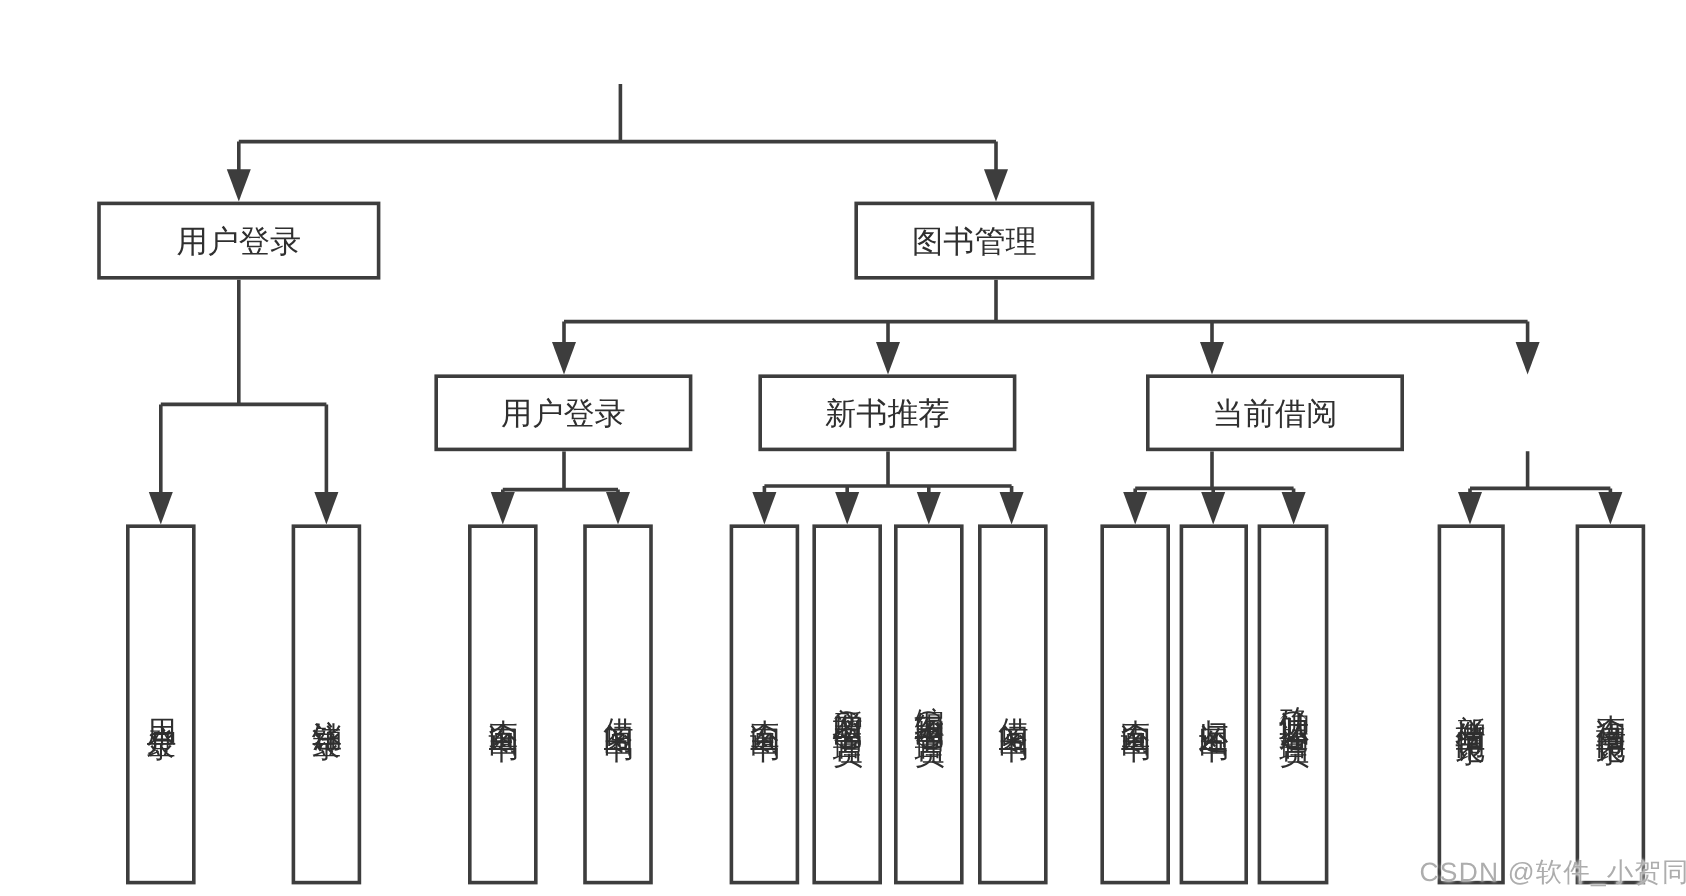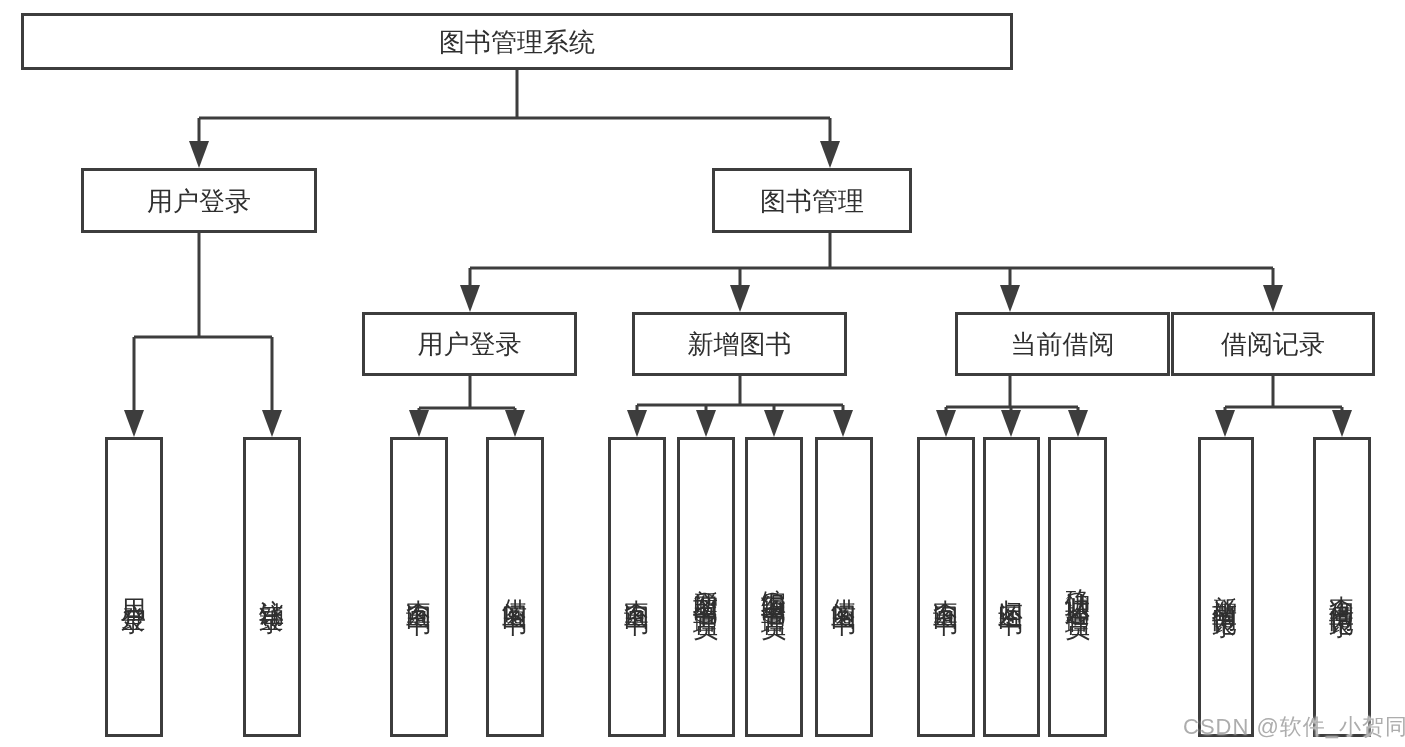--- a/index.html
+++ b/index.html
@@ -72,29 +72,27 @@
       <polygon points="1001,410 1021,410 1011,437"></polygon>
       <polygon points="1068,410 1088,410 1078,437"></polygon>
     </g>
     <g>
       <path d="M1273 376 V407 M1225 407 H1342 M1225 407 V413 M1342 407 V413"></path>
       <polygon points="1215,410 1235,410 1225,437"></polygon>
       <polygon points="1332,410 1352,410 1342,437"></polygon>
     </g>
   </svg>
 
-  <div class="node" style="left:21px;top:13px;width:992px;height:57px">图书管理系统</div>
 
   <div class="node" style="left:81px;top:168px;width:236px;height:65px">用户登录</div>
   <div class="node" style="left:712px;top:168px;width:200px;height:65px">图书管理</div>
 
   <div class="node" style="left:362px;top:312px;width:215px;height:64px">用户登录</div>
-  <div class="node" style="left:632px;top:312px;width:215px;height:64px">新增图书</div>
+  <div class="node" style="left:632px;top:312px;width:215px;height:64px">新书推荐</div>
   <div class="node" style="left:955px;top:312px;width:215px;height:64px">当前借阅</div>
-  <div class="node" style="left:1171px;top:312px;width:204px;height:64px">借阅记录</div>
 
   <div class="node v" style="left:105px;top:437px;width:58px;height:300px">用户登录</div>
   <div class="node v" style="left:243px;top:437px;width:58px;height:300px">注销登录</div>
 
   <div class="node v" style="left:390px;top:437px;width:58px;height:300px">查询图书</div>
   <div class="node v" style="left:486px;top:437px;width:58px;height:300px">借阅图书</div>
 
   <div class="node v" style="left:608px;top:437px;width:58px;height:300px">查询图书</div>
   <div class="node v" style="left:677px;top:437px;width:58px;height:300px">新增图书（管理员）</div>
   <div class="node v" style="left:745px;top:437px;width:58px;height:300px">编辑图书（管理员）</div>

